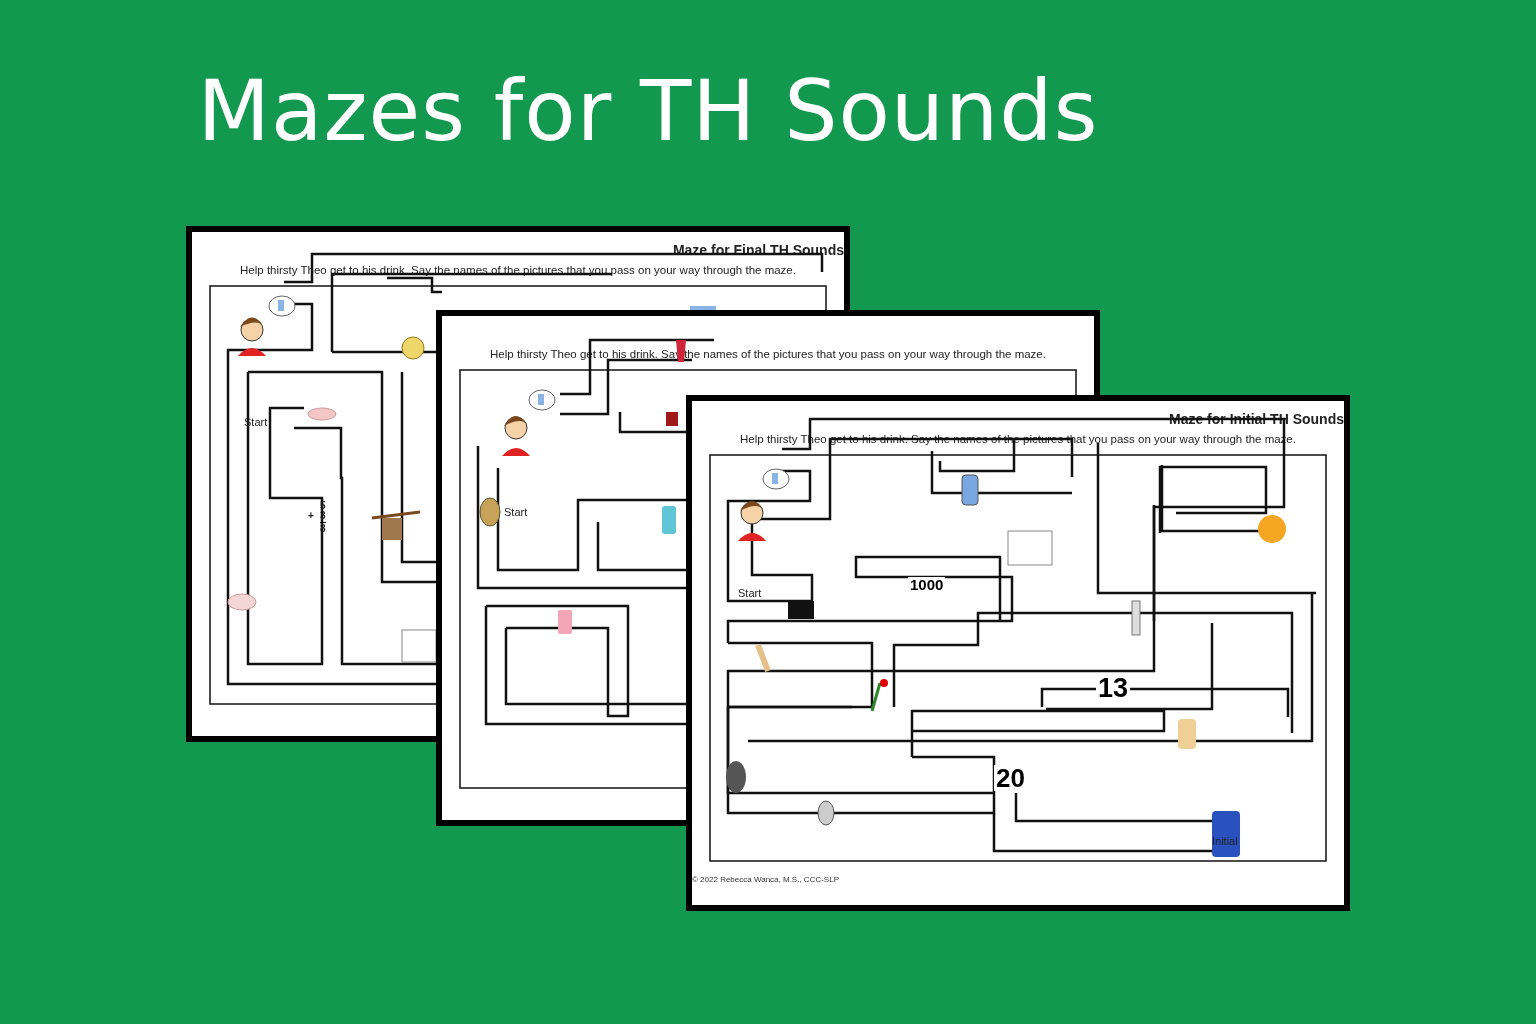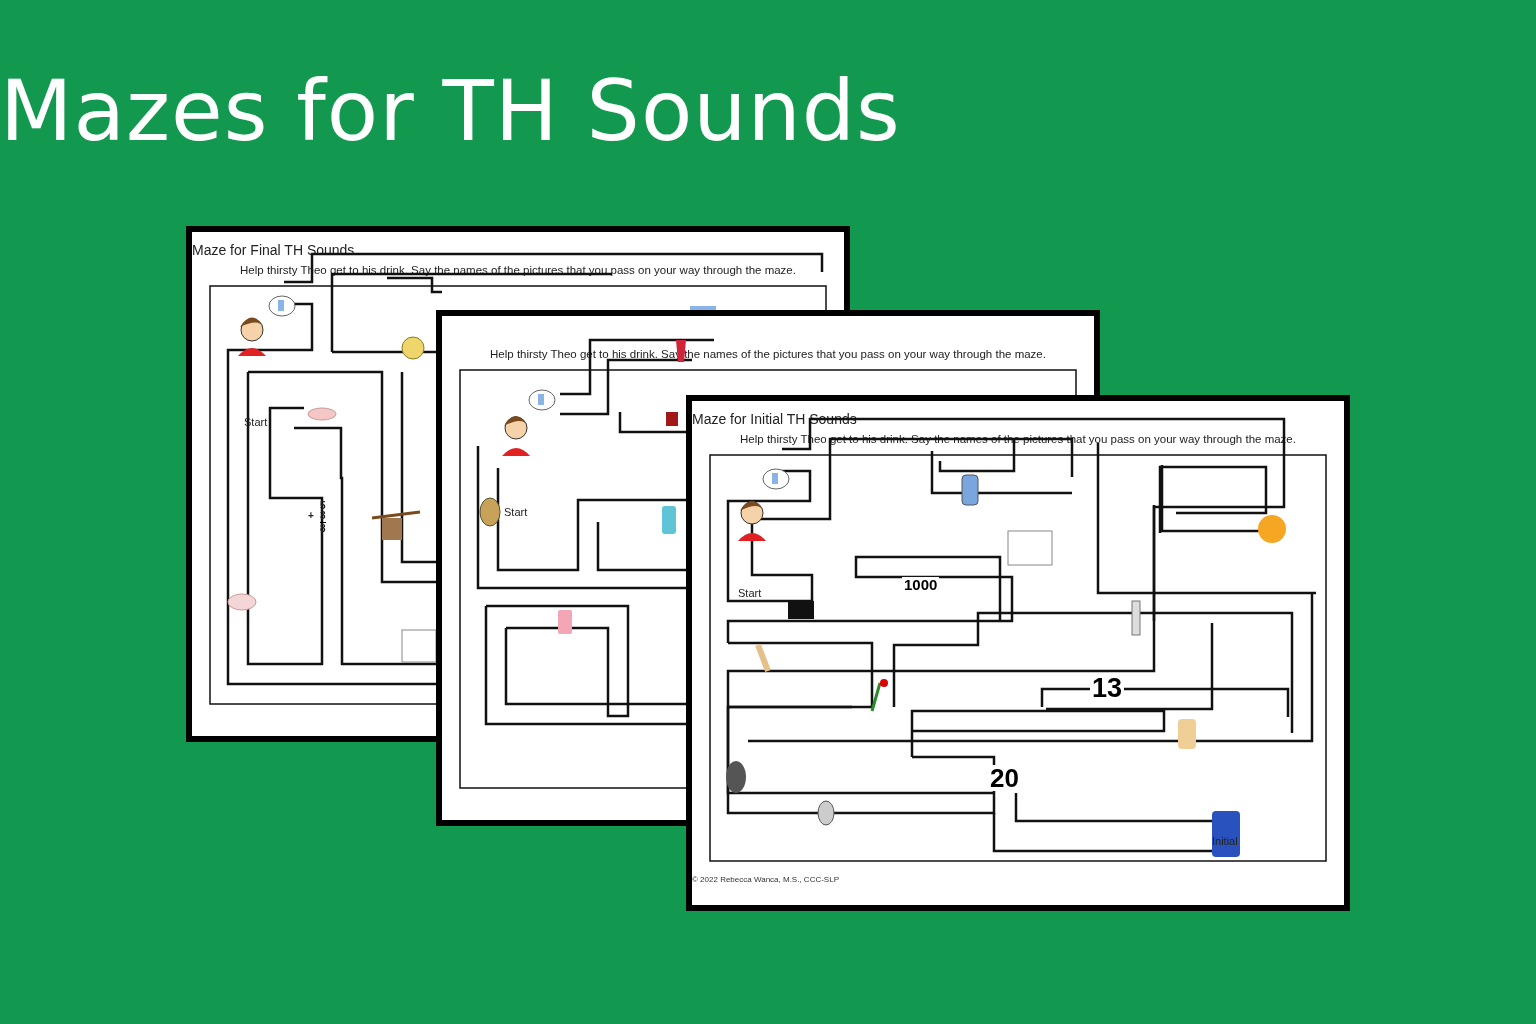--- a/index.html
+++ b/index.html
@@ -1,24 +1,24 @@
 <!DOCTYPE html>
 <html><head>
 <meta charset="utf-8">
 <style>
   html,body{margin:0;padding:0;}
   body{width:1536px;height:1024px;background:#13994f;position:relative;overflow:hidden;font-family:"DejaVu Sans",sans-serif;}
-  .title{position:absolute;left:0;top:62px;width:1296px;text-align:left;color:#fff;font-size:84px;letter-spacing:1px;font-family:"DejaVu Sans",sans-serif;font-weight:normal;}
+  .title{position:absolute;left:0;top:62px;width:1296px;text-align:center;color:#fff;font-size:84px;letter-spacing:1px;font-family:"DejaVu Sans",sans-serif;font-weight:normal;}
   .sheet{position:absolute;background:#000;padding:6px;box-sizing:border-box;}
   .sheet .paper{background:#fff;width:100%;height:100%;position:relative;overflow:hidden;}
-  .sheet-title{position:absolute;left:0;right:0;top:10px;text-align:left;font-family:"Liberation Sans",sans-serif;font-size:14px;color:#222;}
+  .sheet-title{position:absolute;left:0;right:0;top:10px;text-align:right;font-family:"Liberation Sans",sans-serif;font-size:14px;color:#222;font-weight:bold;}
   .sheet-instr{position:absolute;left:0;right:0;top:32px;text-align:center;font-family:"Liberation Sans",sans-serif;font-size:11.5px;color:#222;}
   .maze{position:absolute;left:0;top:0;}
   .label{position:absolute;font-family:"Liberation Sans",sans-serif;font-size:11px;color:#222;margin-top:44px;}
-  .num{position:absolute;font-family:"Liberation Sans",sans-serif;font-weight:bold;color:#000;background:#fff;padding:0 2px;line-height:1;}
+  .num{position:absolute;font-family:"Liberation Sans",sans-serif;font-weight:bold;color:#000;background:#fff;padding:0 2px;line-height:1;margin-left:6px;}
   .copy{position:absolute;left:0;right:0;text-align:left;font-family:"Liberation Sans",sans-serif;font-size:8px;color:#333;line-height:10px;}
 </style>
 </head>
 <body>
 
 <div class="title">Mazes for TH Sounds</div>
 
 <div class="sheet" style="left:186px;top:226px;width:664px;height:516px;">
   <div class="paper">
     <div class="sheet-title">Maze for Final TH Sounds</div>

